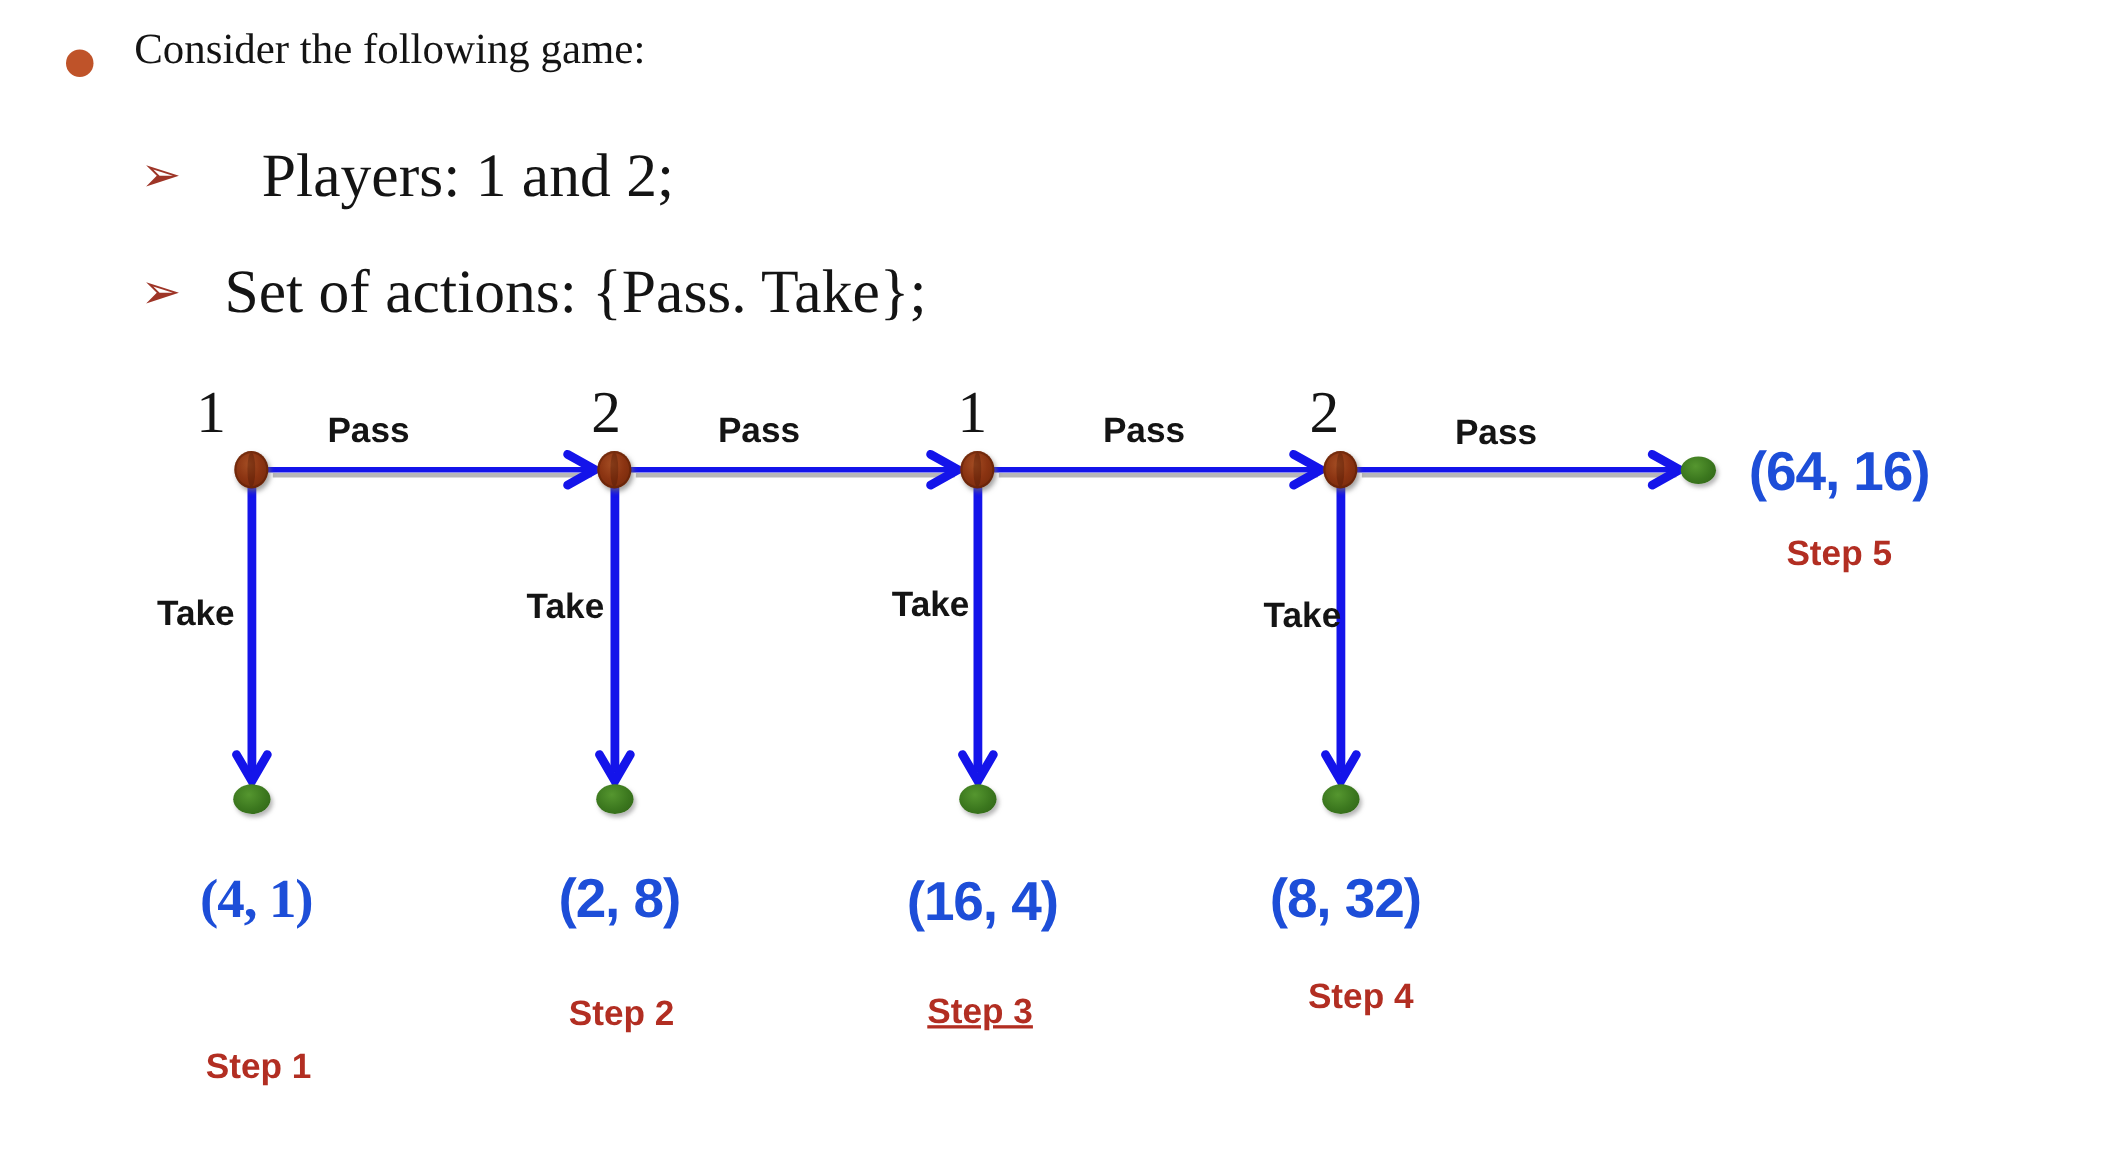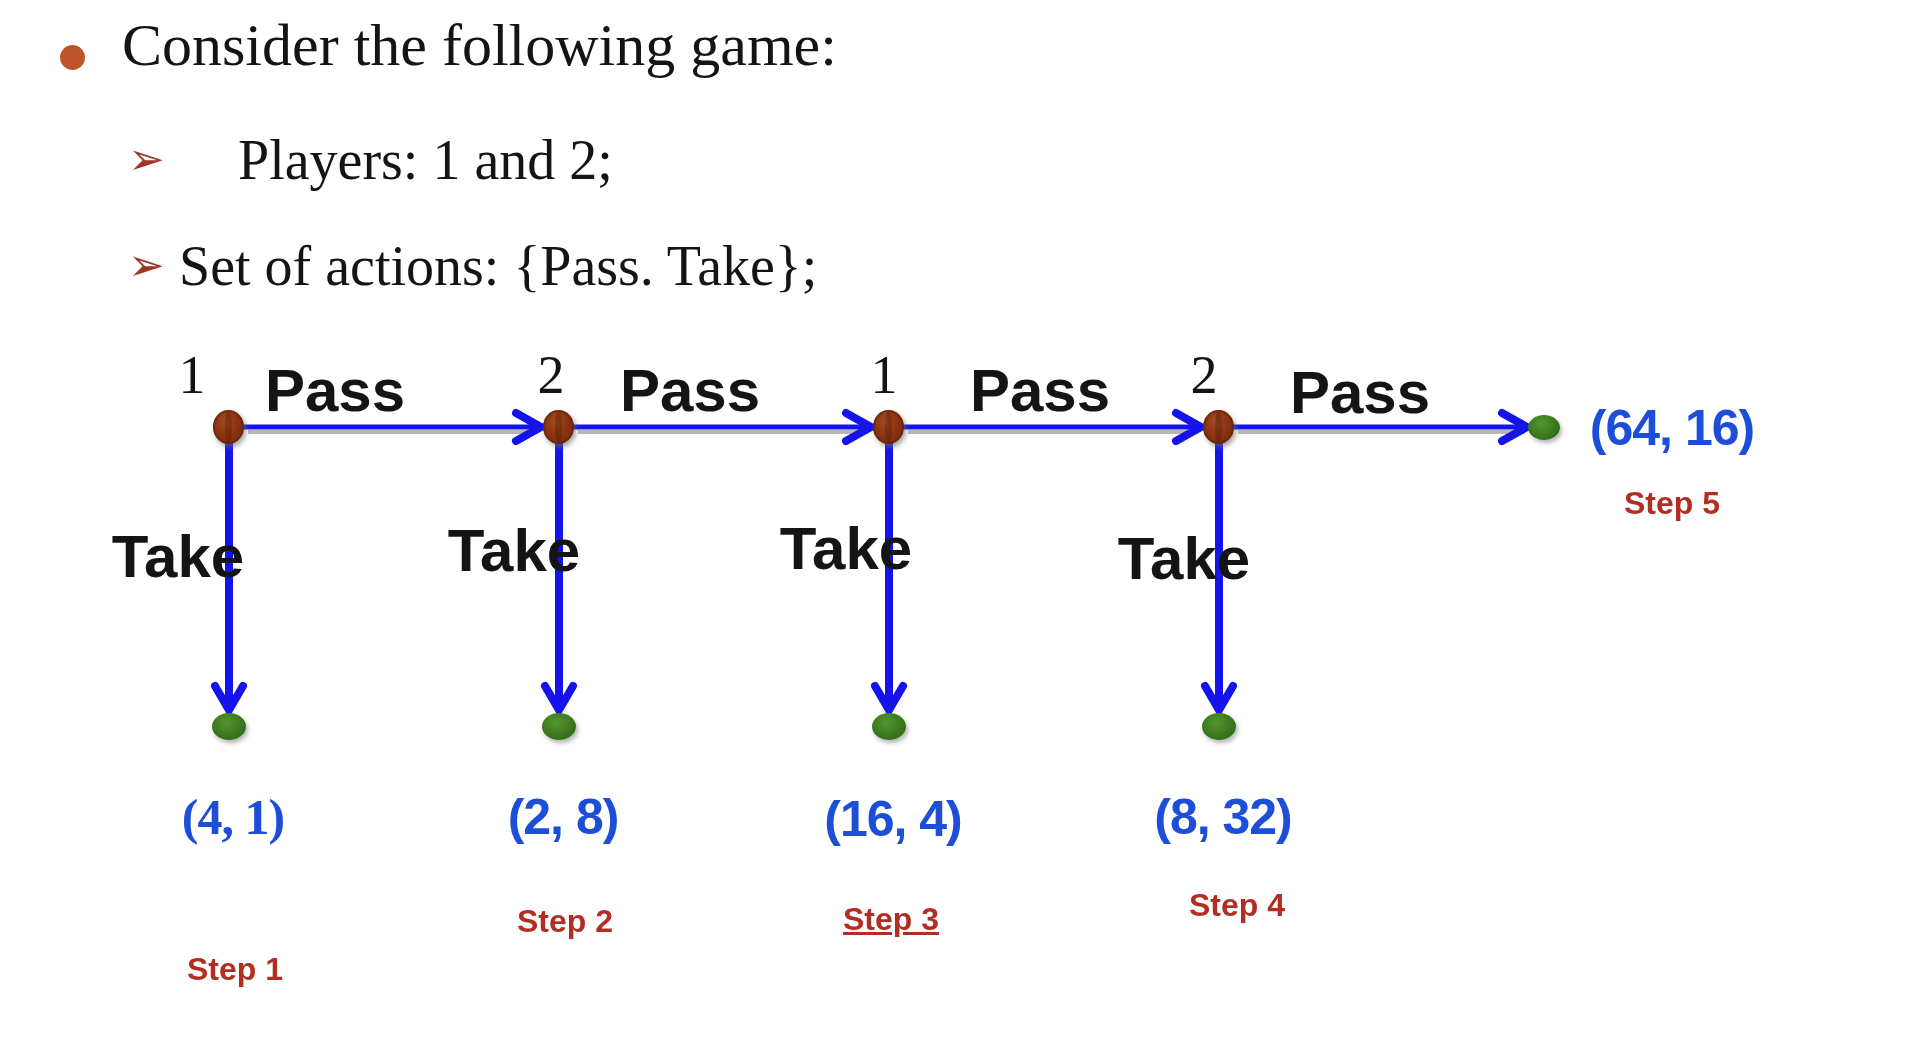--- a/index.html
+++ b/index.html
@@ -3,27 +3,27 @@
 <meta charset="utf-8">
 <style>
   html,body{margin:0;padding:0;background:#ffffff;}
   #slide{position:relative;width:1914px;height:1054px;background:#ffffff;overflow:hidden;
          font-family:"Liberation Serif", serif;color:#111;}
   .abs{position:absolute;}
   .serif{font-family:"Liberation Serif", serif;}
   .sans{font-family:"Liberation Sans", sans-serif;}
   .cx{transform:translateX(-50%);white-space:nowrap;}
 
-  .title{font-size:60px;line-height:66px;color:#141414;}
+  .title{font-size:39px;line-height:66px;color:#141414;}
   .bullet-text{font-size:56px;line-height:64px;color:#141414;}
   .bullet-dot{width:25px;height:25px;border-radius:50%;background:#bf5329;}
   .arrow-marker{font-size:44px;line-height:48px;color:#9e3527;}
 
   .player-label{font-size:54px;line-height:54px;color:#141414;}
-  .edge-label{font-size:60px;line-height:46px;font-weight:600;color:#141414;}
+  .edge-label{font-size:32px;line-height:46px;font-weight:600;color:#141414;}
   .payoff-label{font-size:50px;line-height:48px;font-weight:600;color:#1d4ed8;letter-spacing:-1px;}
   .step-label{font-size:32px;line-height:50px;font-weight:600;color:#b22e22;}
 
   .node-red{width:31px;height:34px;border-radius:50%;
     background:radial-gradient(ellipse at 42% 35%, #a44d23 0%, #8b3412 45%, #6e2508 100%);
     box-shadow:2px 3px 5px rgba(110,110,110,.65), inset 0 0 0 2px rgba(85,28,5,.45);}
   .node-red::after{content:'';position:absolute;left:38%;top:5%;width:22%;height:90%;
     background:rgba(60,16,0,.30);border-radius:45%;}
   .node-green{width:34px;height:27px;border-radius:50%;
     background:radial-gradient(ellipse at 42% 35%, #55962f 0%, #3b771e 55%, #2e6015 100%);
@@ -67,21 +67,21 @@
     </g>
   </svg>
 
   <div class="abs bullet-dot" style="left:60px;top:45px;"></div>
   <div class="abs title" style="left:122px;top:12px;">Consider the following game:</div>
 
   <div class="abs arrow-marker" style="left:128px;top:136px;">➢</div>
   <div class="abs bullet-text" style="left:190px;top:128px;margin-left:48px;">Players: 1 and 2;</div>
 
   <div class="abs arrow-marker" style="left:128px;top:242px;">➢</div>
-  <div class="abs bullet-text" style="left:179px;top:234px;">Set of actions: {Pass. Take};</div>
+  <div class="abs bullet-text" style="left:204px;top:234px;">Set of actions: {Pass. Take};</div>
 
   <div class="abs node-red" style="left:213px;top:410px;"></div>
   <div class="abs node-red" style="left:543px;top:410px;"></div>
   <div class="abs node-red" style="left:873px;top:410px;"></div>
   <div class="abs node-red" style="left:1203px;top:410px;"></div>
 
   <div class="abs node-green" style="left:212px;top:713px;"></div>
   <div class="abs node-green" style="left:542px;top:713px;"></div>
   <div class="abs node-green" style="left:872px;top:713px;"></div>
   <div class="abs node-green" style="left:1202px;top:713px;"></div>

